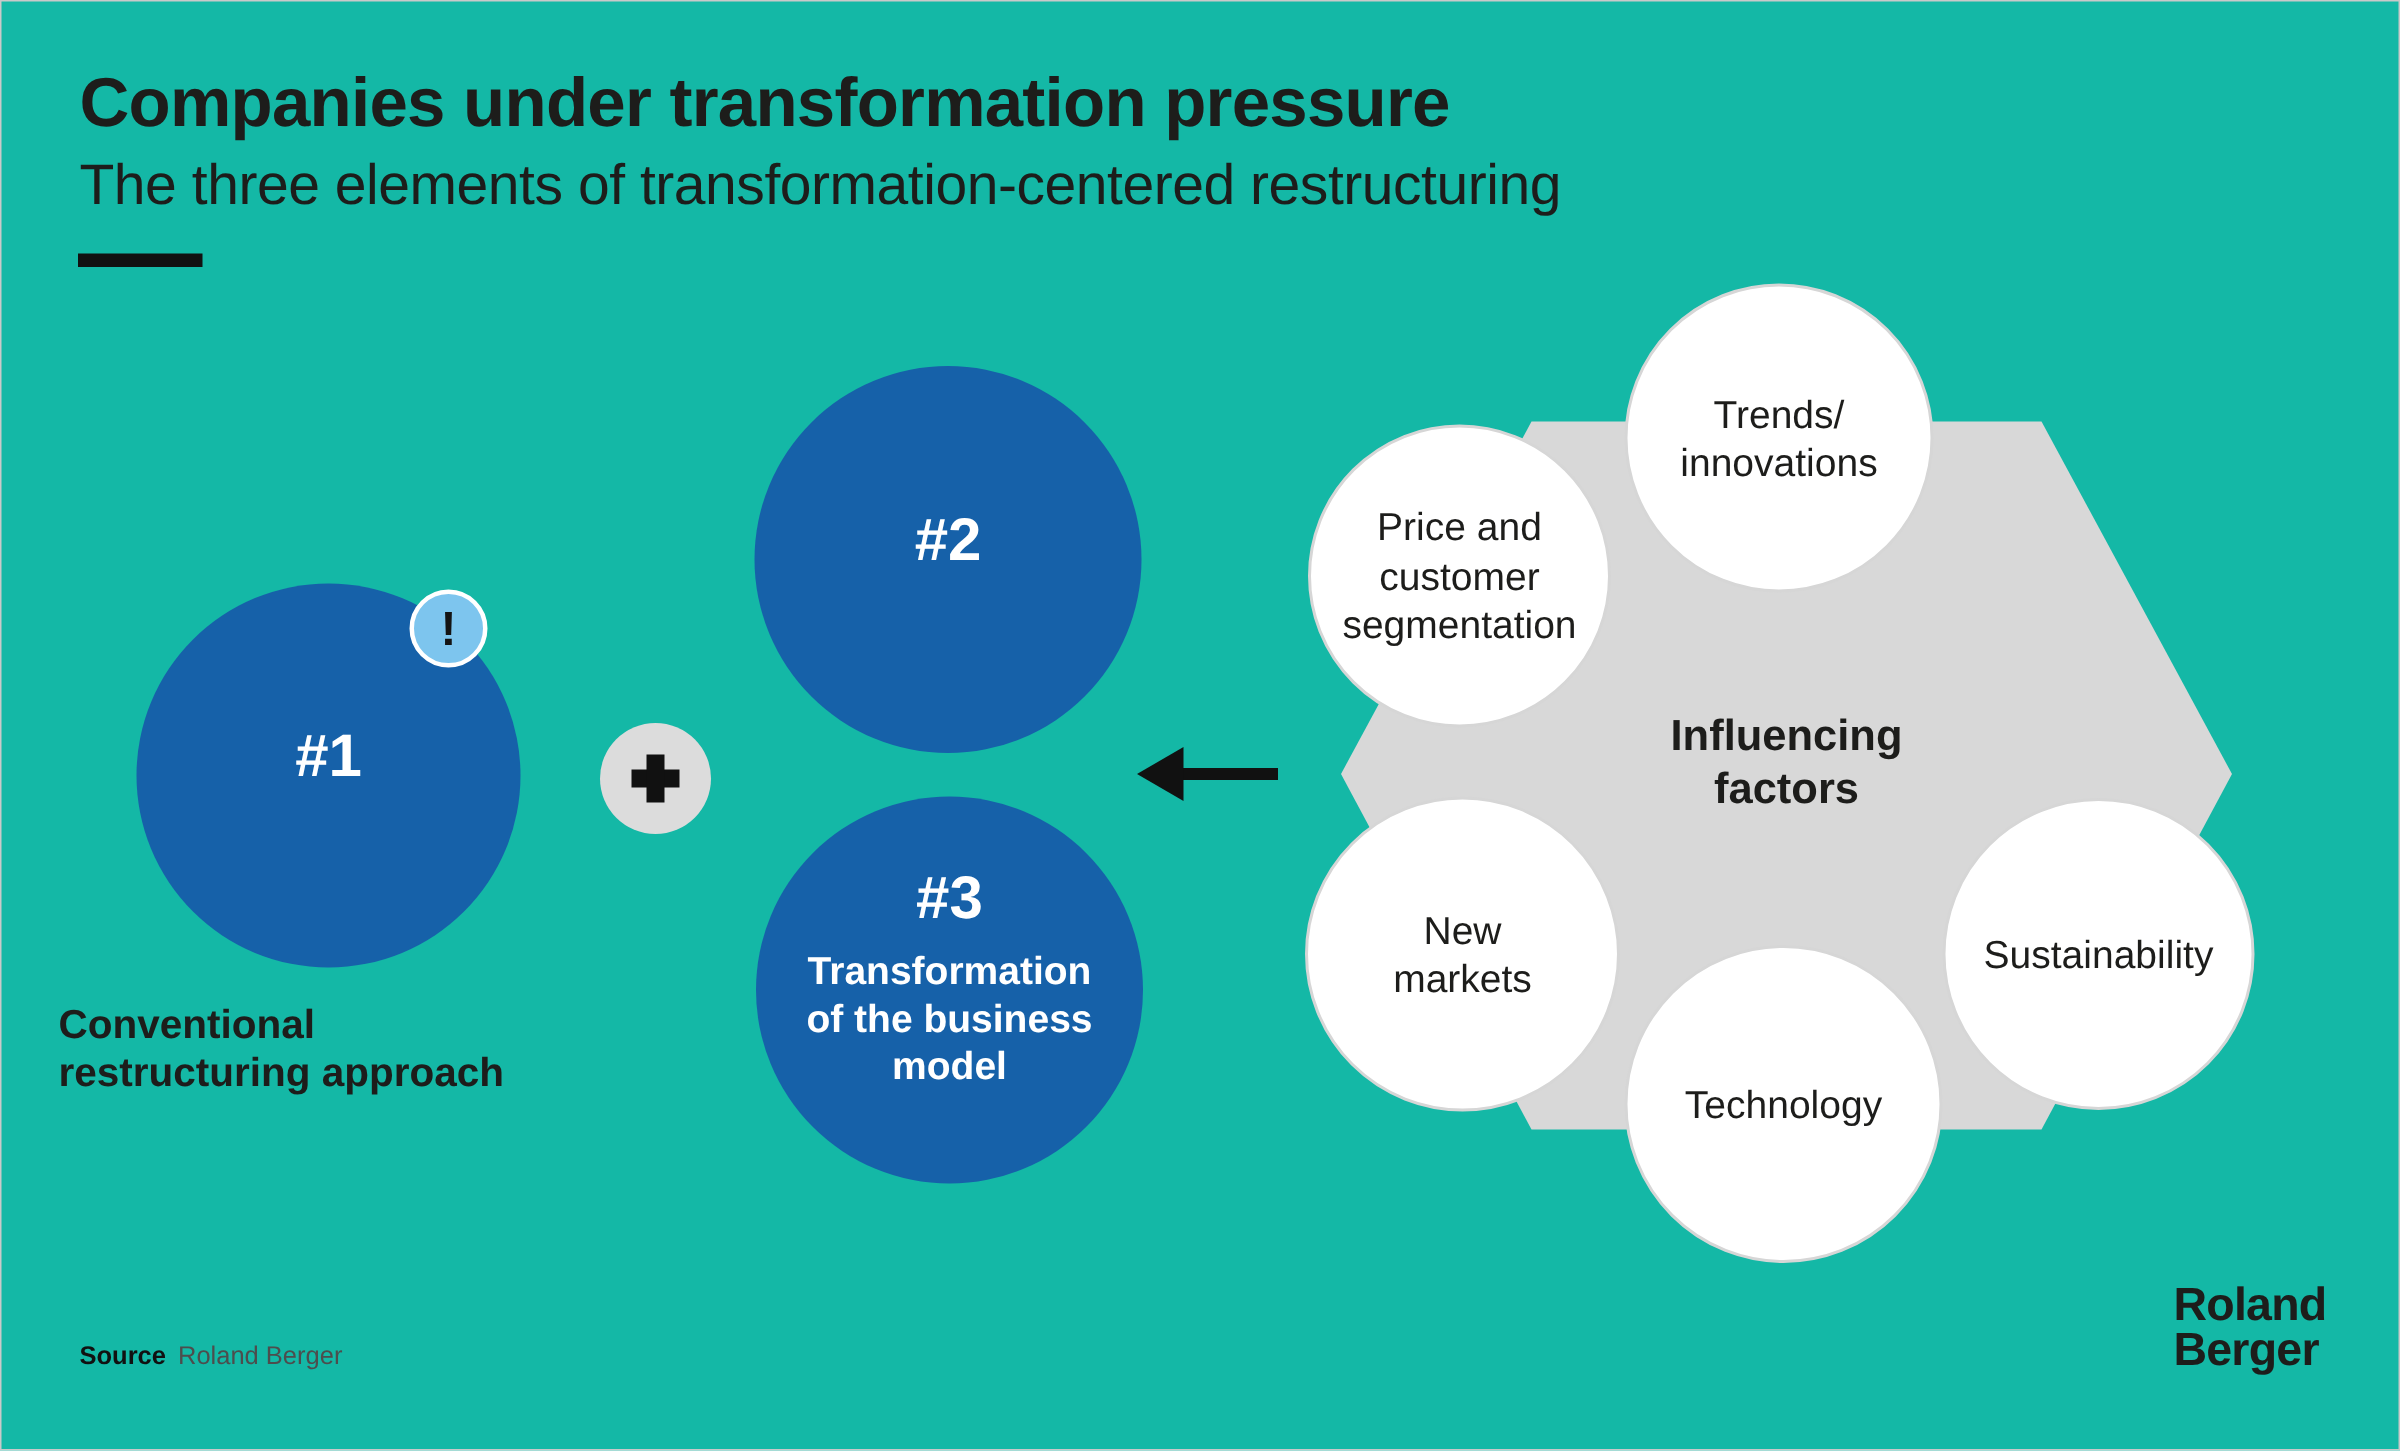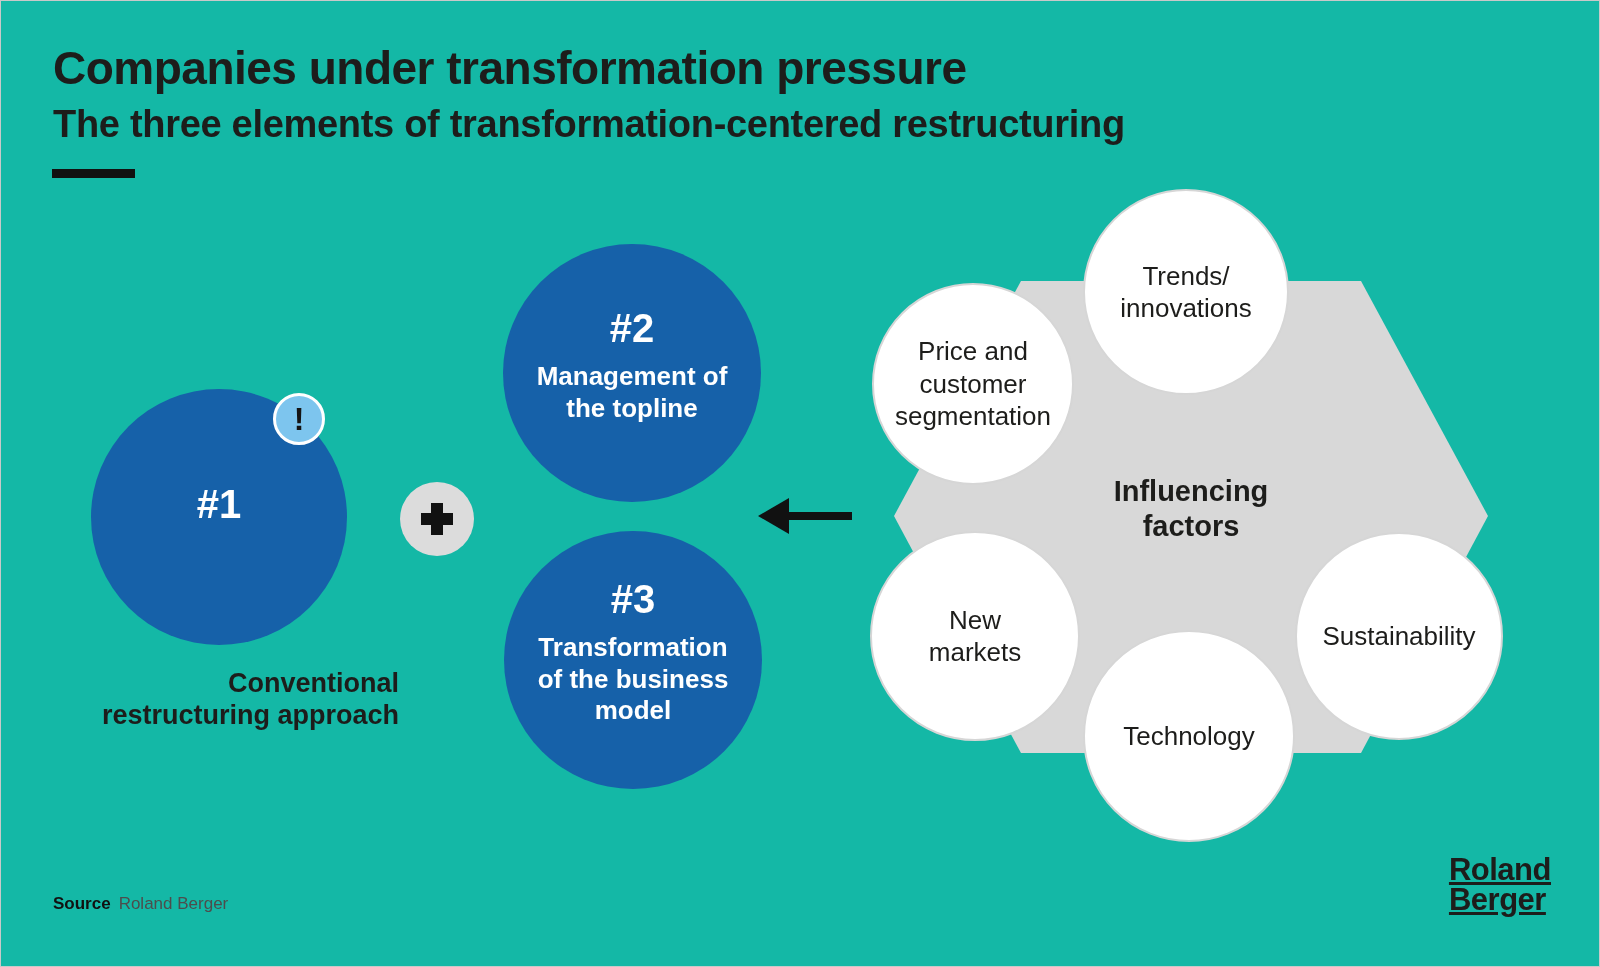--- a/index.html
+++ b/index.html
@@ -14,21 +14,21 @@
   }
   .abs{position:absolute;}
 
   
   .title{
     left:52px;top:40px;width:1200px;
     font-size:46px;font-weight:bold;letter-spacing:-0.5px;
   }
   .subtitle{
     left:52px;top:102px;width:1300px;
-    font-size:38px;font-weight:bold;letter-spacing:-0.3px;
+    font-size:38px;font-weight:normal;letter-spacing:-0.3px;
   }
   .title-bar{
     left:51px;top:168px;width:83px;height:9px;background:#111111;
   }
 
   
   .circle{
     border-radius:50%;
     display:flex;flex-direction:column;align-items:center;justify-content:center;
     text-align:center;box-sizing:border-box;
@@ -44,21 +44,21 @@
 
   .badge{
     left:272px;top:392px;width:46px;height:46px;border-radius:50%;
     background:#7dc5ee;border:3px solid #ffffff;
     display:flex;align-items:center;justify-content:center;
     font-size:32px;font-weight:bold;color:#141414;
   }
 
   .caption{
     left:38px;top:666px;width:360px;
-    text-align:right;font-size:27px;font-weight:bold;line-height:1.2;
+    text-align:left;font-size:27px;font-weight:bold;line-height:1.2;
     white-space:pre-line;
   }
 
   
   .plus-circle{
     left:399px;top:481px;width:74px;height:74px;border-radius:50%;
     background:#dcdcdc;
   }
   .plus-cross{position:absolute;left:50%;top:50%;width:32px;height:32px;transform:translate(-50%,-50%);}
   .plus-cross::before,.plus-cross::after{
@@ -88,21 +88,21 @@
     text-align:center;font-size:29px;font-weight:bold;line-height:1.2;
     white-space:pre-line;color:#1d1d1b;
   }
 
   
   .source-line{left:52px;top:893px;font-size:17px;color:#4d4d4d;}
   .source-line .src-label{font-weight:bold;color:#111111;margin-right:8px;}
   .logo{
     right:48px;top:854px;
     font-size:31px;font-weight:bold;line-height:0.98;letter-spacing:-0.5px;
-    white-space:pre-line;color:#1d1d1b;text-align:left;text-decoration:underline;
+    white-space:pre-line;color:#1d1d1b;text-align:left;
   }
 </style>
 </head>
 <body>
 
 <div class="canvas">
 
   <div class="abs title">Companies under transformation pressure</div>
   <div class="abs subtitle">The three elements of transformation-centered restructuring</div>
   <div class="abs title-bar"></div>
@@ -123,22 +123,20 @@
   <div class="abs circle factor f-trends">Trends/
 innovations</div>
   <div class="abs circle factor f-newmarkets">New
 markets</div>
   <div class="abs circle factor f-technology">Technology</div>
   <div class="abs circle factor f-sustainability">Sustainability</div>
 
   <div class="abs circle blue c2">
     <div class="inner">
       <div class="num">#2</div>
-      <div class="lbl">Management of
-the topline</div>
     </div>
   </div>
   <div class="abs circle blue c3">
     <div class="inner">
       <div class="num">#3</div>
       <div class="lbl">Transformation
 of the business
 model</div>
     </div>
   </div>

